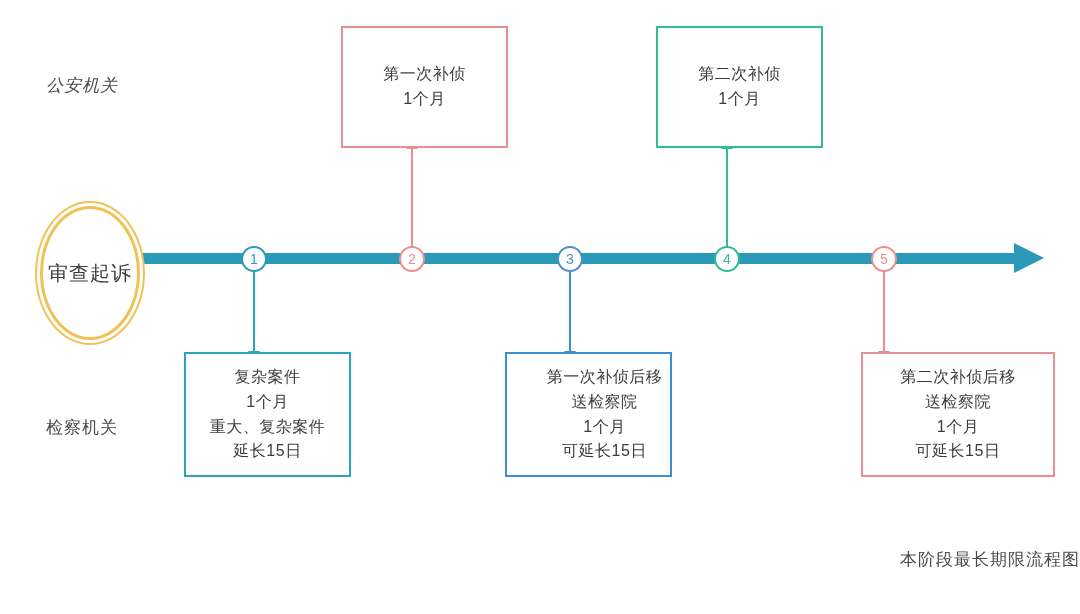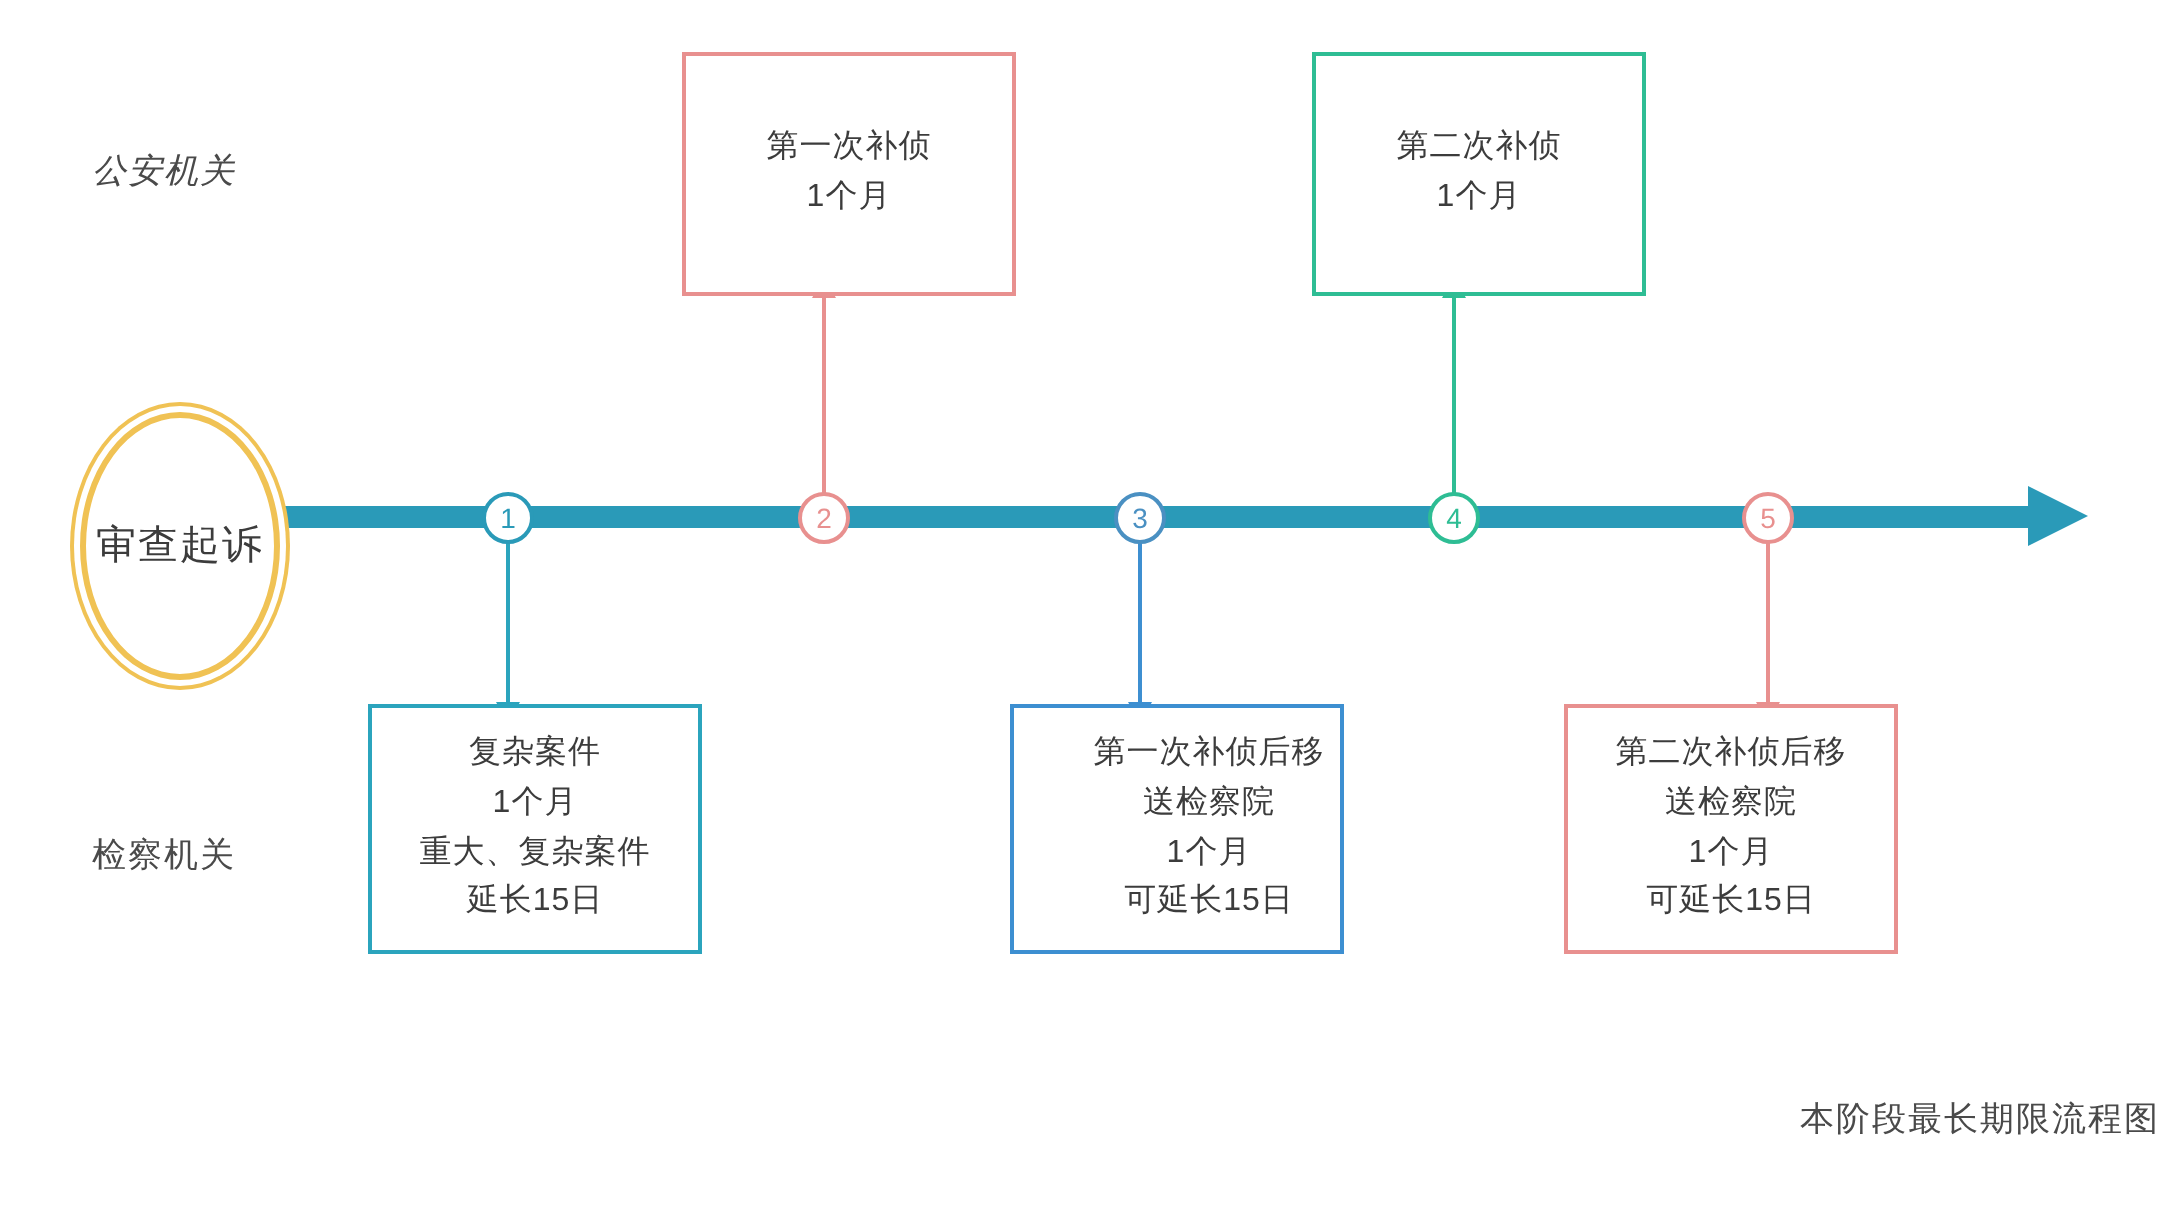--- a/index.html
+++ b/index.html
@@ -203,21 +203,21 @@
         <div class="line">1个月</div>
         <div class="line">重大、复杂案件</div>
         <div class="line">延长15日</div>
       </div>
       <div class="flow-box" style="left: 505px; top: 352px; width: 167px; height: 125px; border-color: rgb(61, 143, 209); padding-left: 32px;">
         <div class="line">第一次补侦后移</div>
         <div class="line">送检察院</div>
         <div class="line">1个月</div>
         <div class="line">可延长15日</div>
       </div>
-      <div class="flow-box" style="left: 782px; top: 352px; width: 167px; height: 125px; border-color: rgb(232, 144, 143);">
+      <div class="flow-box" style="left: 861px; top: 352px; width: 194px; height: 125px; border-color: rgb(232, 144, 143);">
         <div class="line">第二次补侦后移</div>
         <div class="line">送检察院</div>
         <div class="line">1个月</div>
         <div class="line">可延长15日</div>
       </div>
     </div>
   <div id="layer-nodes">
       <div class="node" style="left: 241px; border-color: rgb(42, 154, 184); color: rgb(42, 154, 184);">
         <span>1</span>
       </div>

